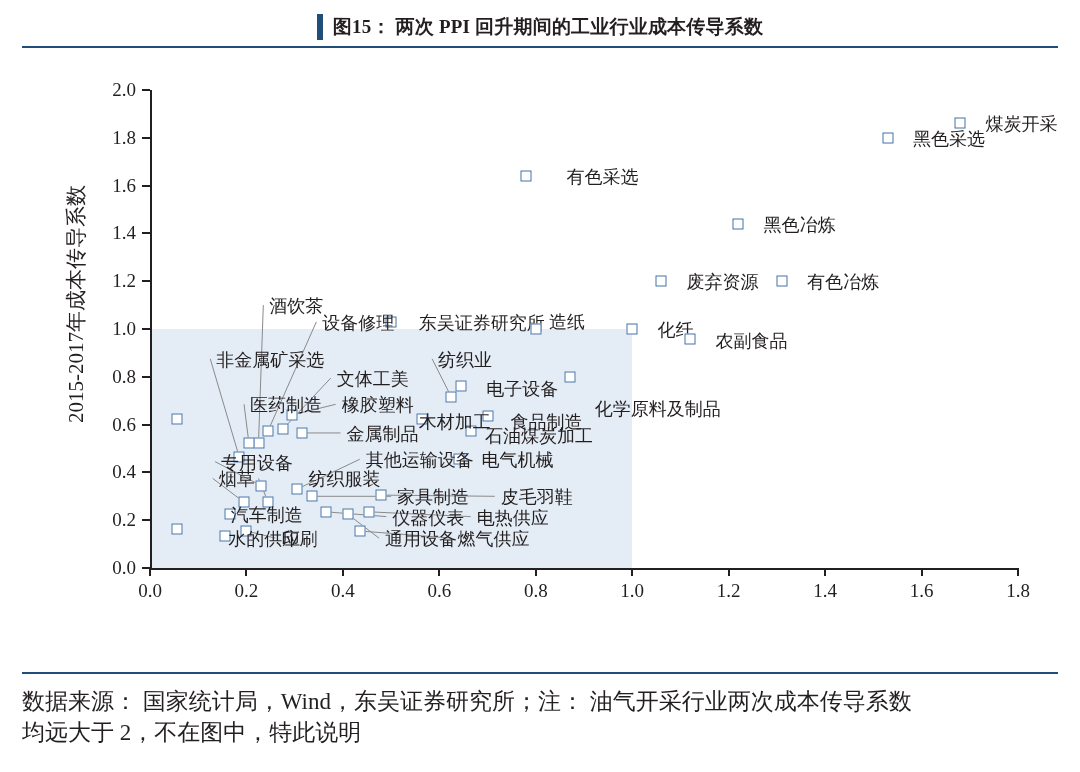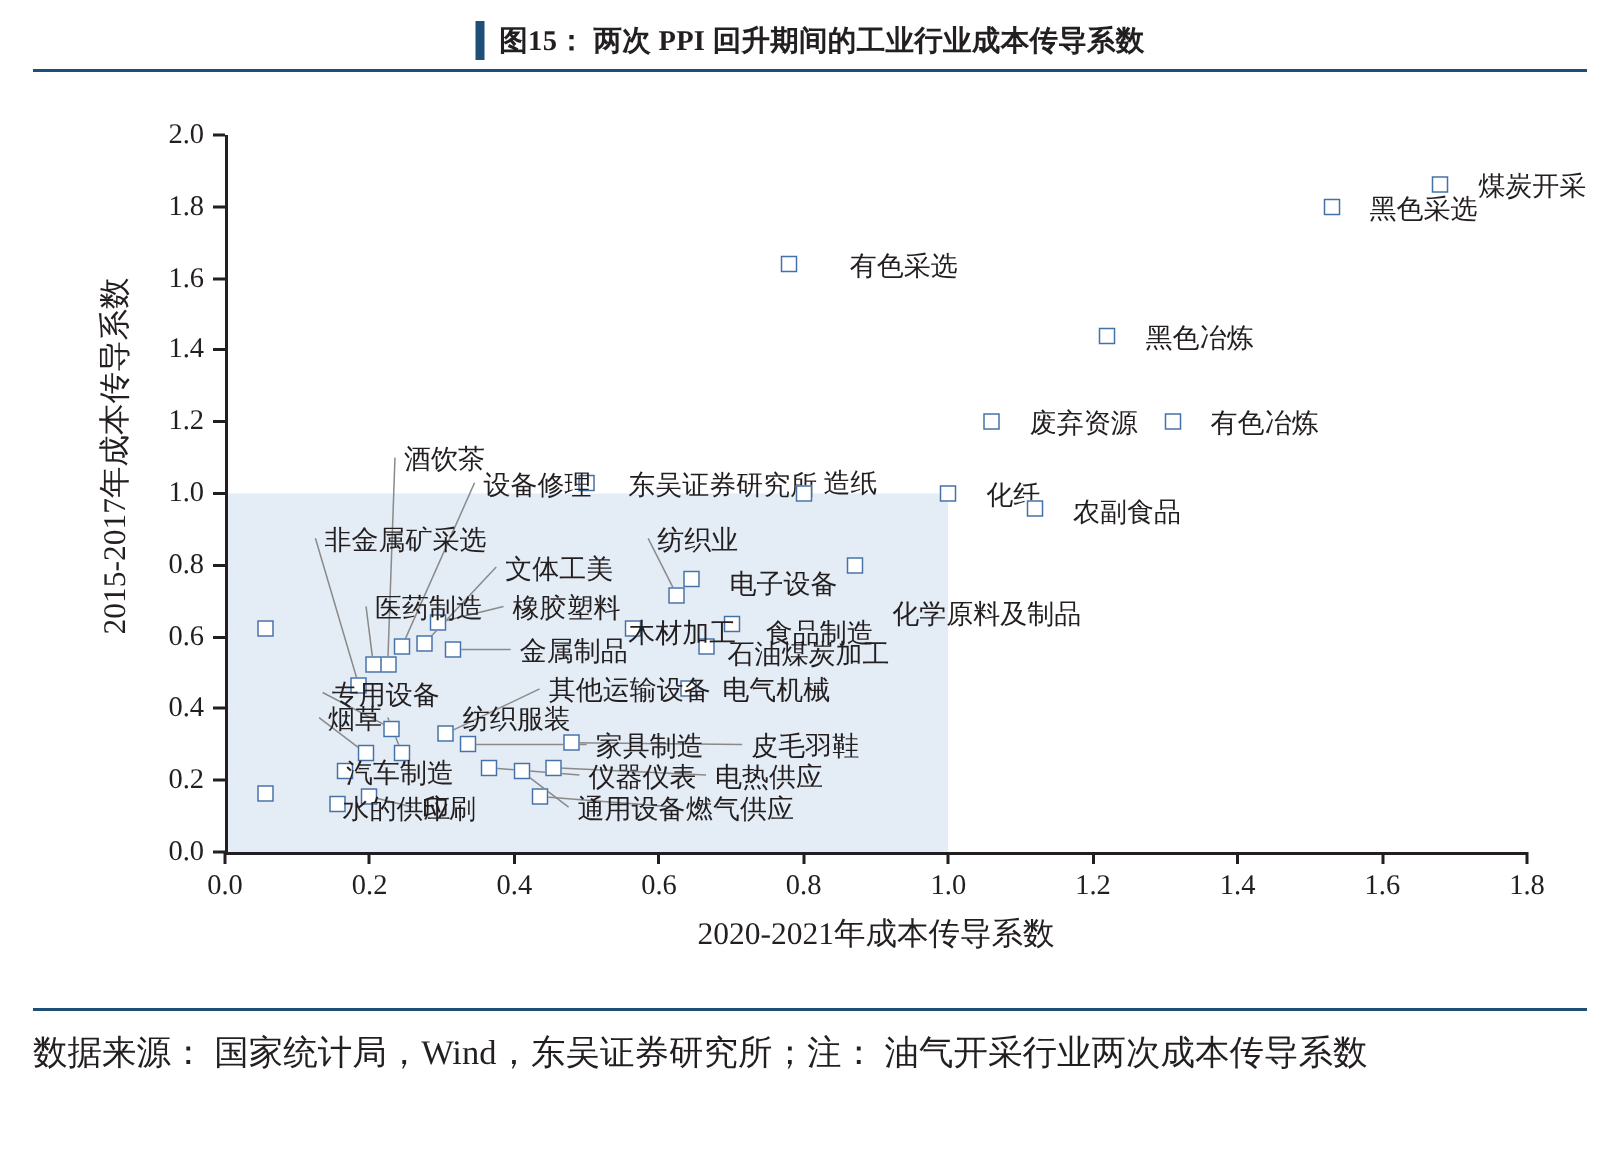--- a/index.html
+++ b/index.html
@@ -249,21 +249,21 @@
         <div class="pt-label" style="left: 131.378px; top: 437.125px;">印刷</div>
         <div class="marker" title="水的供应" style="left: 74.7444px; top: 445.735px;"></div>
         <div class="pt-label" style="left: 78.3333px; top: 437.125px;">水的供应</div>
         <div class="marker" title="左端点" style="left: 26.5222px; top: 328.625px;"></div>
         <div class="marker" title="左下点" style="left: 26.5222px; top: 438.565px;"></div>
       </div>
 
     <div class="y-title-wrap">
       <div class="axis-title-y">2015-2017年成本传导系数</div>
     </div>
-    <div class="axis-title-x">2020-2021年成本传导系数</div>
   </div>
 
   <div class="rule bottom"></div>
 
   <div class="footer">
     <div>数据来源： 国家统计局，Wind，东吴证券研究所；注： 油气开采行业两次成本传导系数</div>
+    <div>均远大于 2，不在图中，特此说明</div>
   </div>
 </div>
 
 </body></html>

